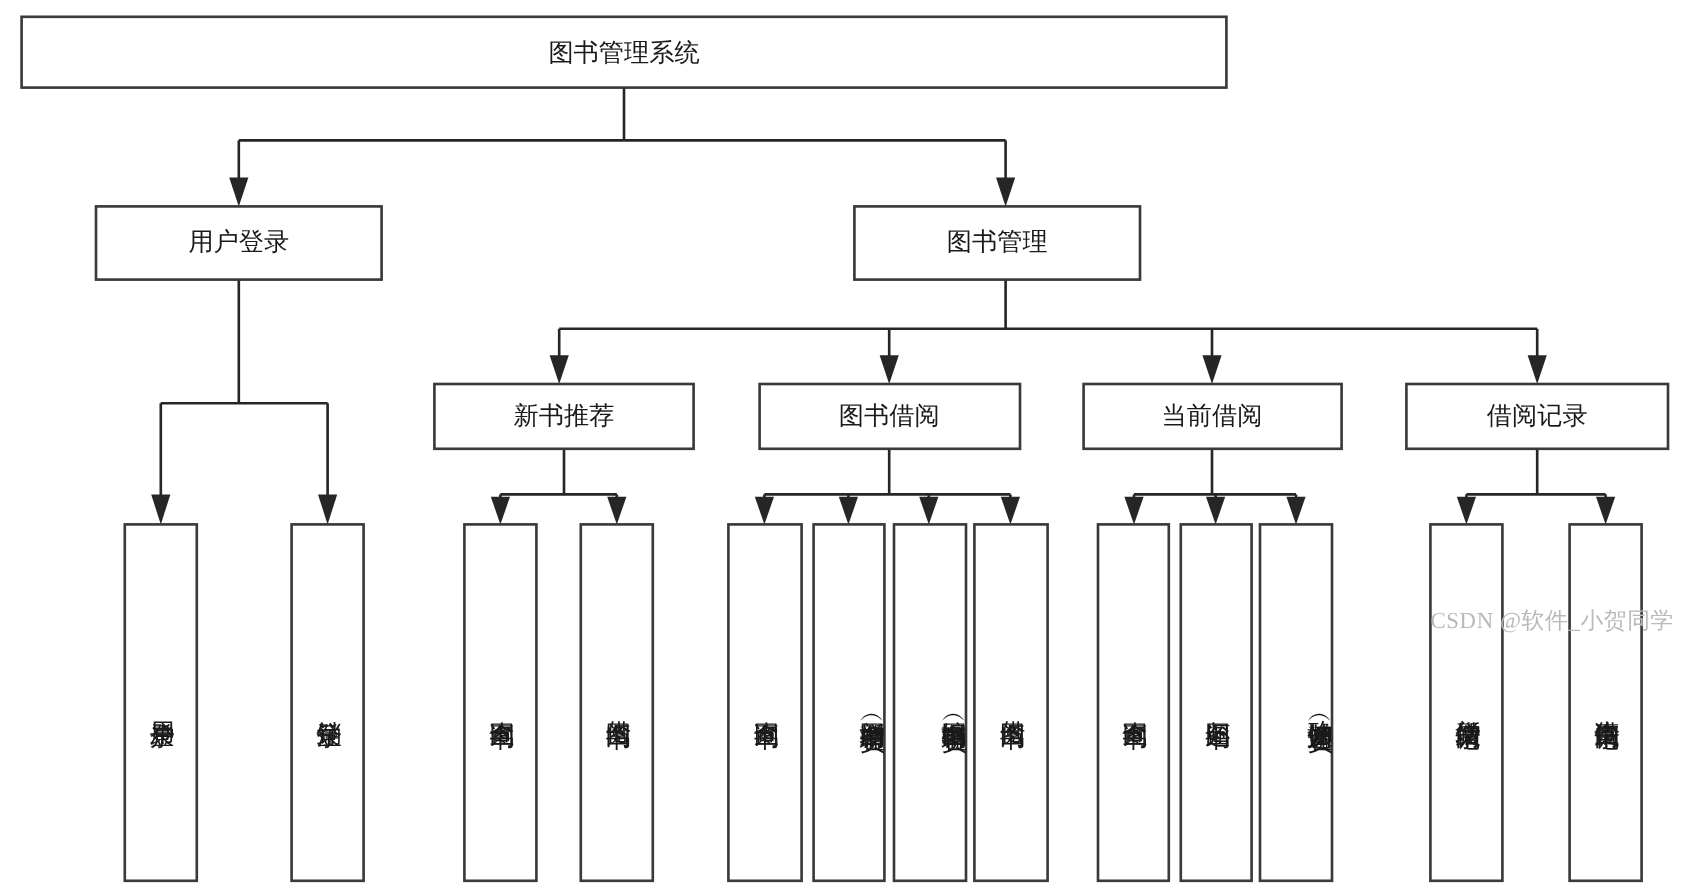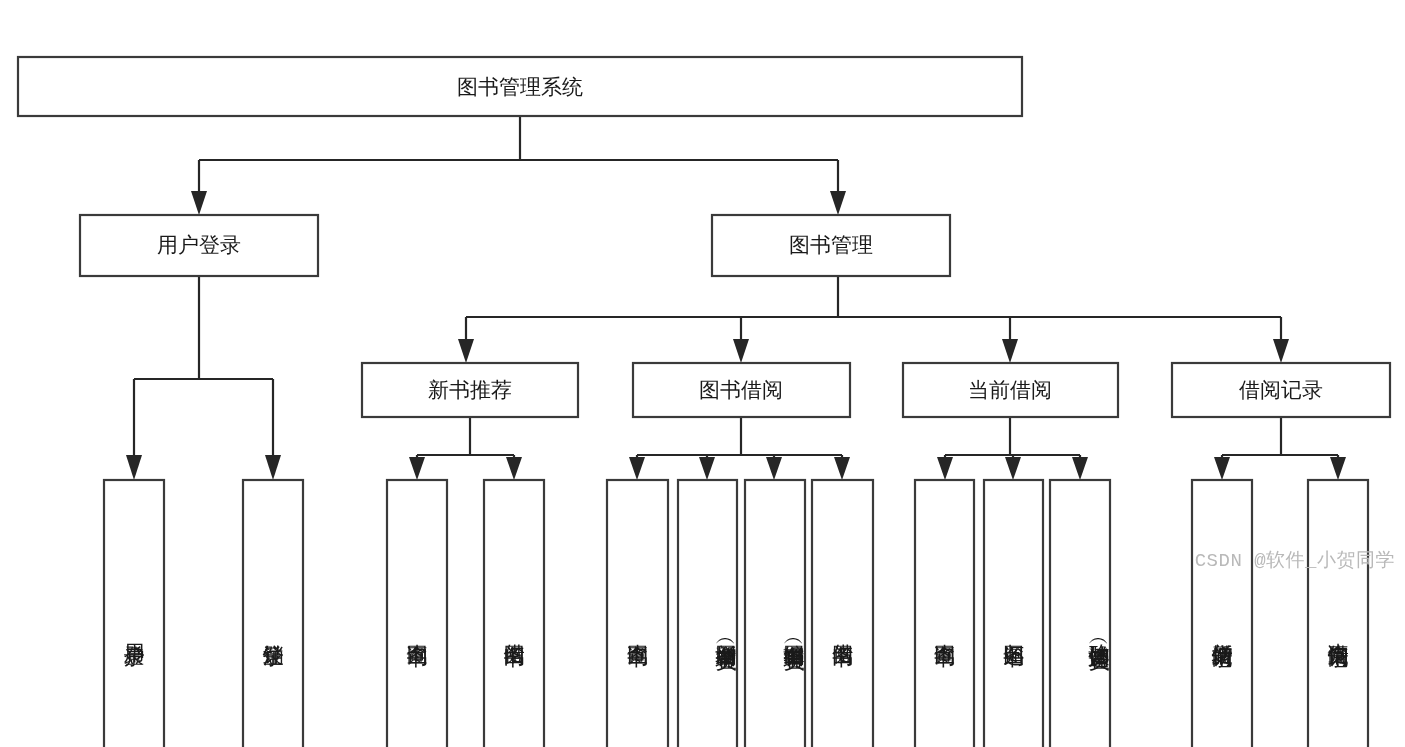--- a/index.html
+++ b/index.html
@@ -10,21 +10,20 @@
   body {
     width: 1405px;
     height: 747px;
     font-family: "Liberation Sans", "DejaVu Sans", sans-serif;
     overflow: hidden;
   }
   #diagram-root {
     position: relative;
     width: 1405px;
     height: 536px;
-    margin-top: 43px;
   }
   svg#tree-svg {
     position: absolute;
     top: 0; left: 0;
     width: 1405px;
     height: 747px;
   }
   .node-rect {
     fill: #ffffff;
     stroke: #3a3a3a;
@@ -61,21 +60,21 @@
     align-items: center;
     justify-content: center;
     text-align: center;
     white-space: nowrap;
     pointer-events: none;
   }
   .watermark {
     position: absolute;
     right: 10px;
     bottom: 6px;
-    font-family: Liberation Mono, monospace;
+    font-family: Liberation Serif, serif;
     font-size: 19px;
     color: #b9b9b9;
     letter-spacing: 0.5px;
     white-space: nowrap;
   }
 </style>
 </head>
 <body>
 
 <div id="diagram-root">

